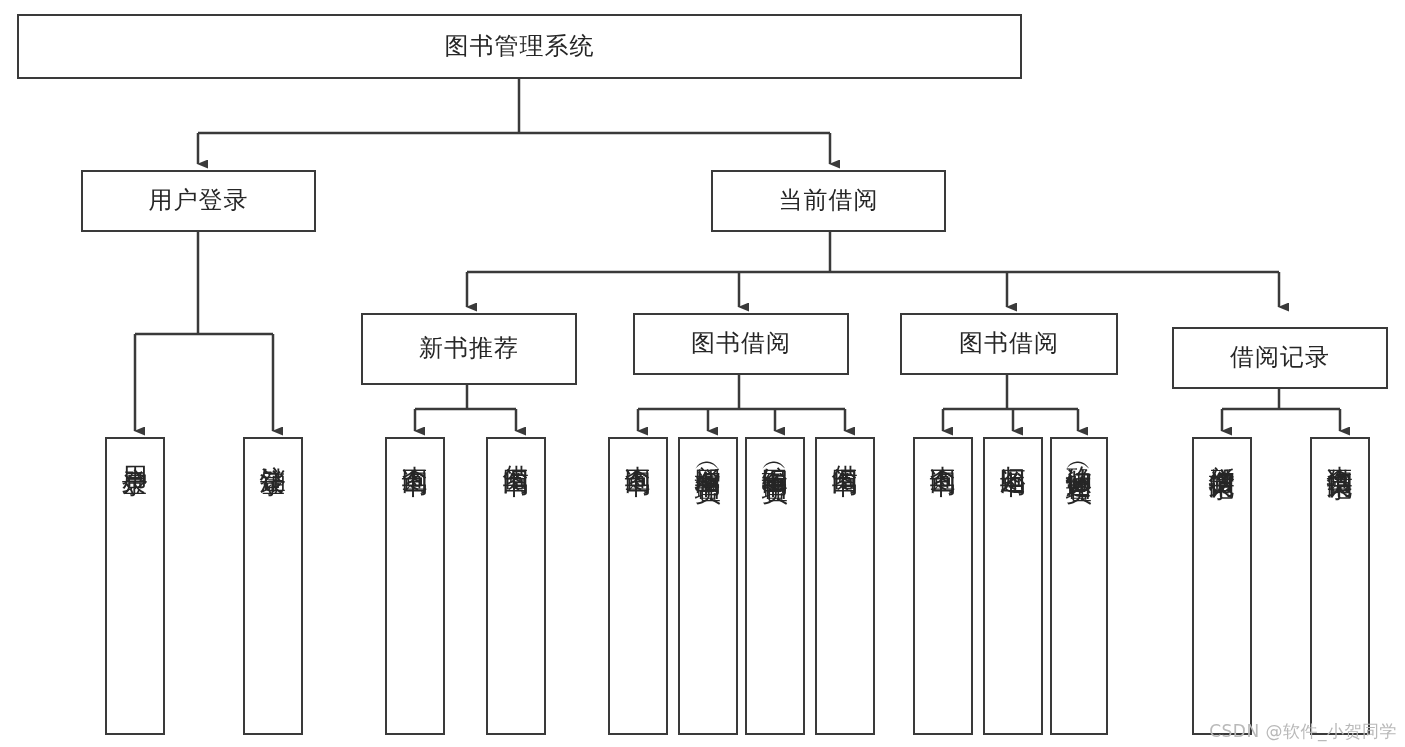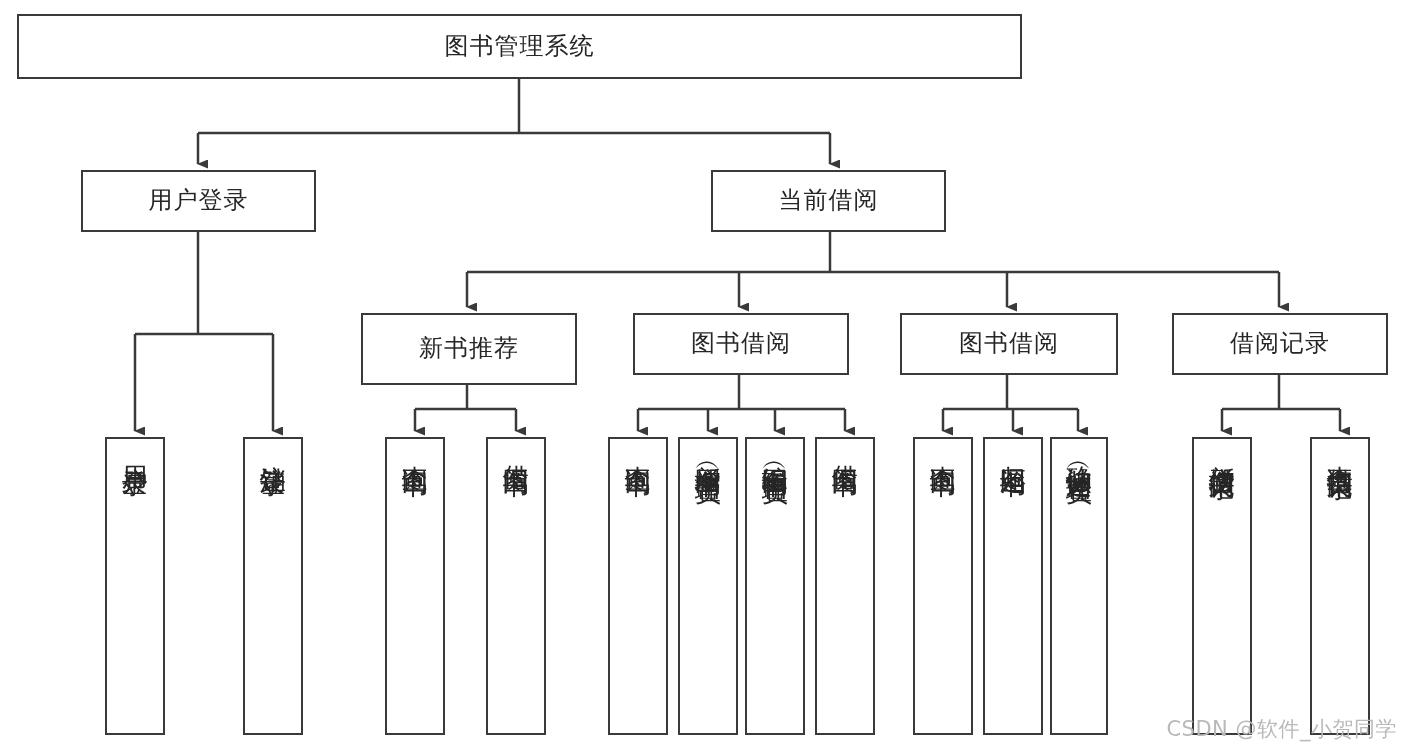--- a/index.html
+++ b/index.html
@@ -58,21 +58,21 @@
     font-size: 26px;
     line-height: 1.02;
     letter-spacing: 2px;
     white-space: nowrap;
     -webkit-text-orientation: upright;
   }
   .watermark {
     position: absolute;
     right: 8px;
     bottom: 4px;
-    font-size: 21px;
+    font-size: 17px;
     color: #b9b9b9;
     white-space: nowrap;
     letter-spacing: 0.5px;
     pointer-events: none;
   }
 </style>
 </head>
 <body>
 
 <div id="diagram-root">
@@ -140,21 +140,21 @@
 
   <div class="node horiz" style="left:361px; top:313px; width:216px; height:72px;">
     <span class="node-label">新书推荐</span>
   </div>
   <div class="node horiz" style="left:633px; top:313px; width:216px; height:62px;">
     <span class="node-label">图书借阅</span>
   </div>
   <div class="node horiz" style="left:900px; top:313px; width:218px; height:62px;">
     <span class="node-label">图书借阅</span>
   </div>
-  <div class="node horiz" style="left:1172px; top:313px; width:216px; height:62px;">
+  <div class="node horiz" style="left:1172px; top:327px; width:216px; height:62px;">
     <span class="node-label">借阅记录</span>
   </div>
 
   <div class="node vert" style="left:105px; top:437px; width:60px; height:298px;">
     <span class="node-label">用户登录</span>
   </div>
   <div class="node vert" style="left:243px; top:437px; width:60px; height:298px;">
     <span class="node-label">注销登录</span>
   </div>
 

